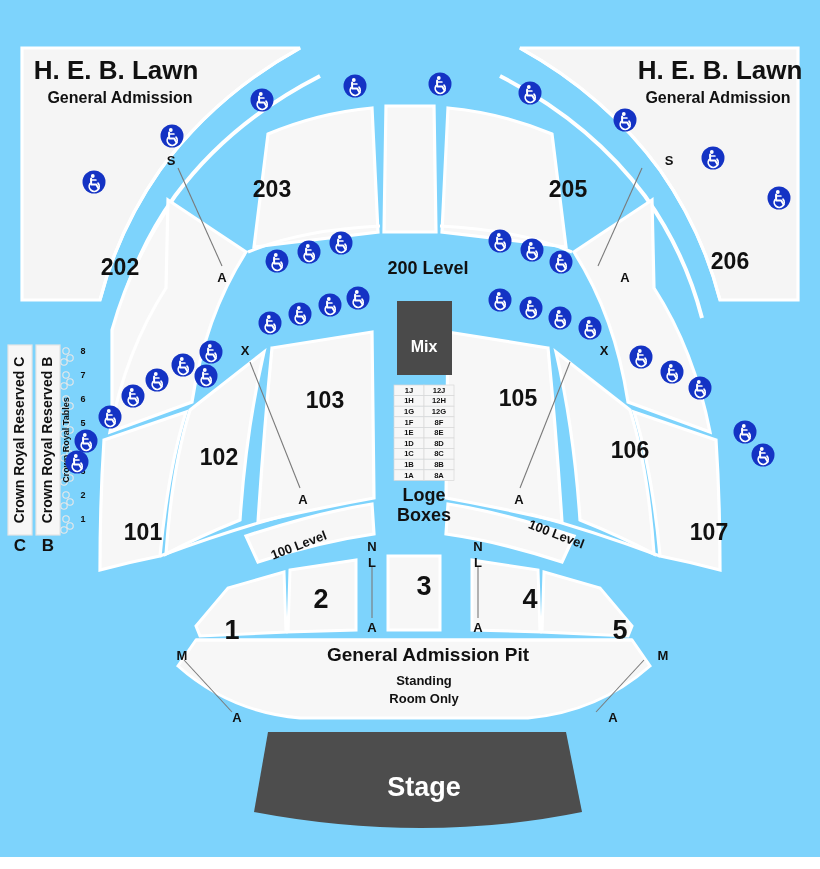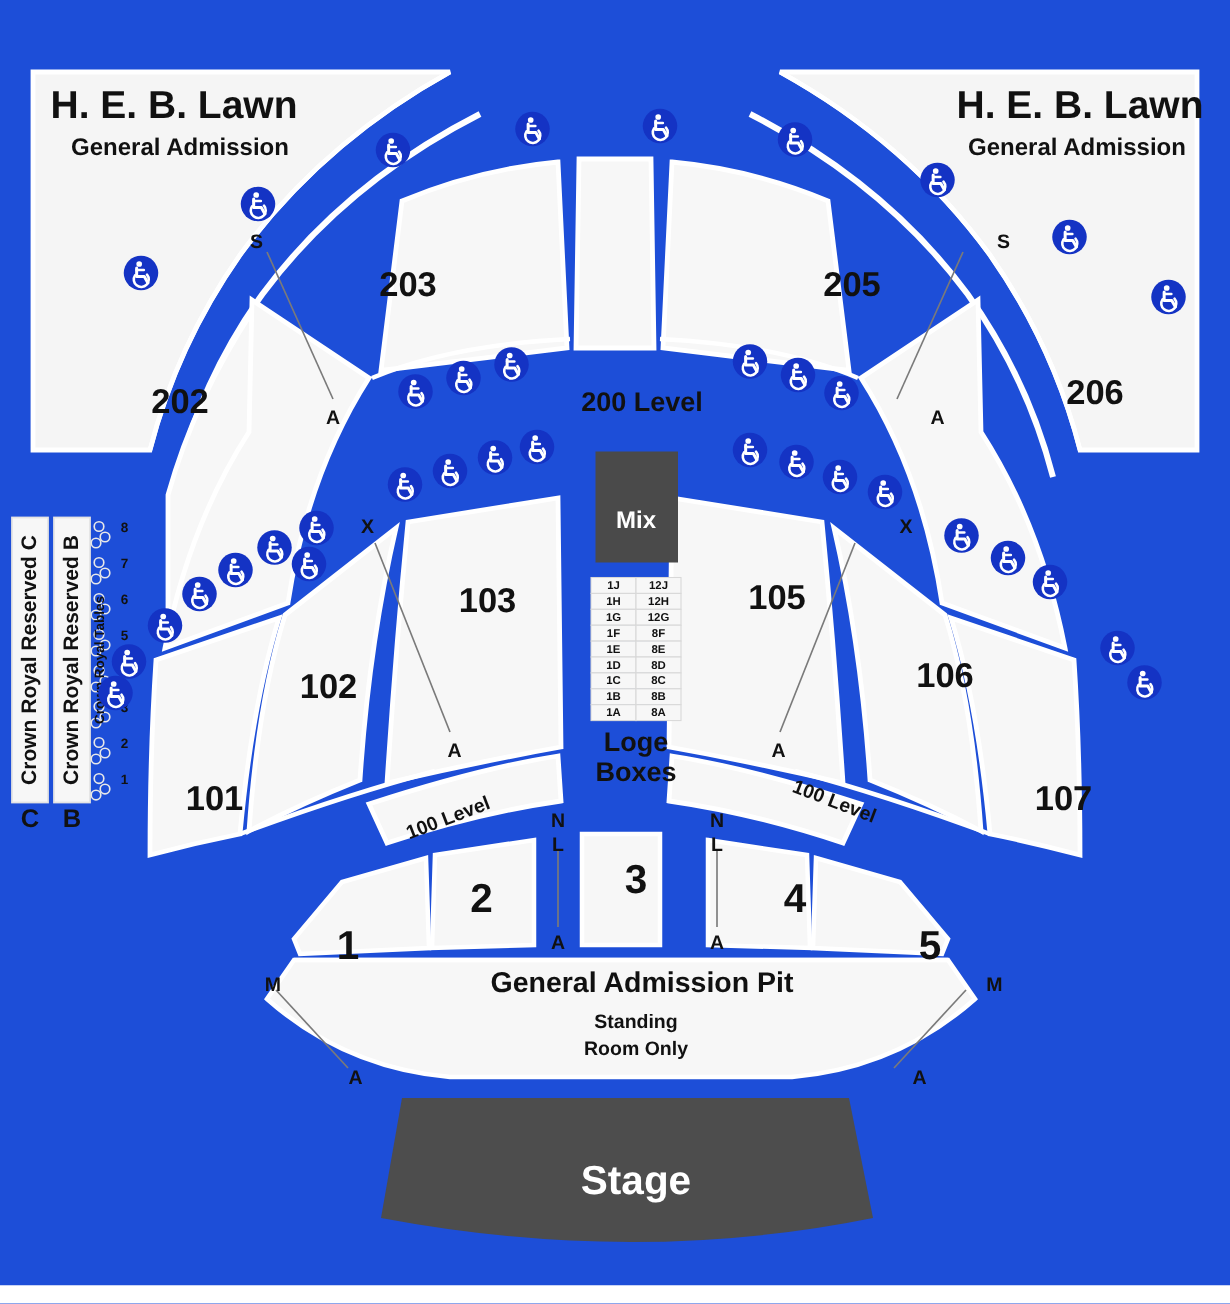--- a/index.html
+++ b/index.html
@@ -1,17 +1,17 @@
 <!DOCTYPE html>
 <html><head>
 <meta charset="utf-8">
 <style>
   html,body{margin:0;padding:0;background:#ffffff;}
   body{font-family:"Liberation Sans",sans-serif;}
-  #stage-wrap{position:relative;width:820px;height:857px;background:#1d4ed8;overflow:hidden;}
+  #stage-wrap{position:relative;width:820px;height:857px;background:#7dd3fc;overflow:hidden;}
   svg#map{position:absolute;left:0;top:0;width:820px;height:869px;}
   .sec{fill:#f7f7f7;stroke:#ffffff;stroke-width:3.2;}
   .sec-lawn{fill:#f5f5f5;stroke:#ffffff;stroke-width:3.2;}
   .sec-pit{fill:#f7f7f7;stroke:#ffffff;stroke-width:3;}
   .lbl{font-family:"Liberation Sans",sans-serif;font-weight:bold;fill:#111111;text-anchor:middle;dominant-baseline:middle;}
   .lbl-sec{font-size:23px;}
   .lbl-lawn{font-size:26px;}
   .lbl-lawn-sub{font-size:16px;}
   .lbl-level{font-size:18px;}
   .lbl-level-sm{font-size:13px;}

